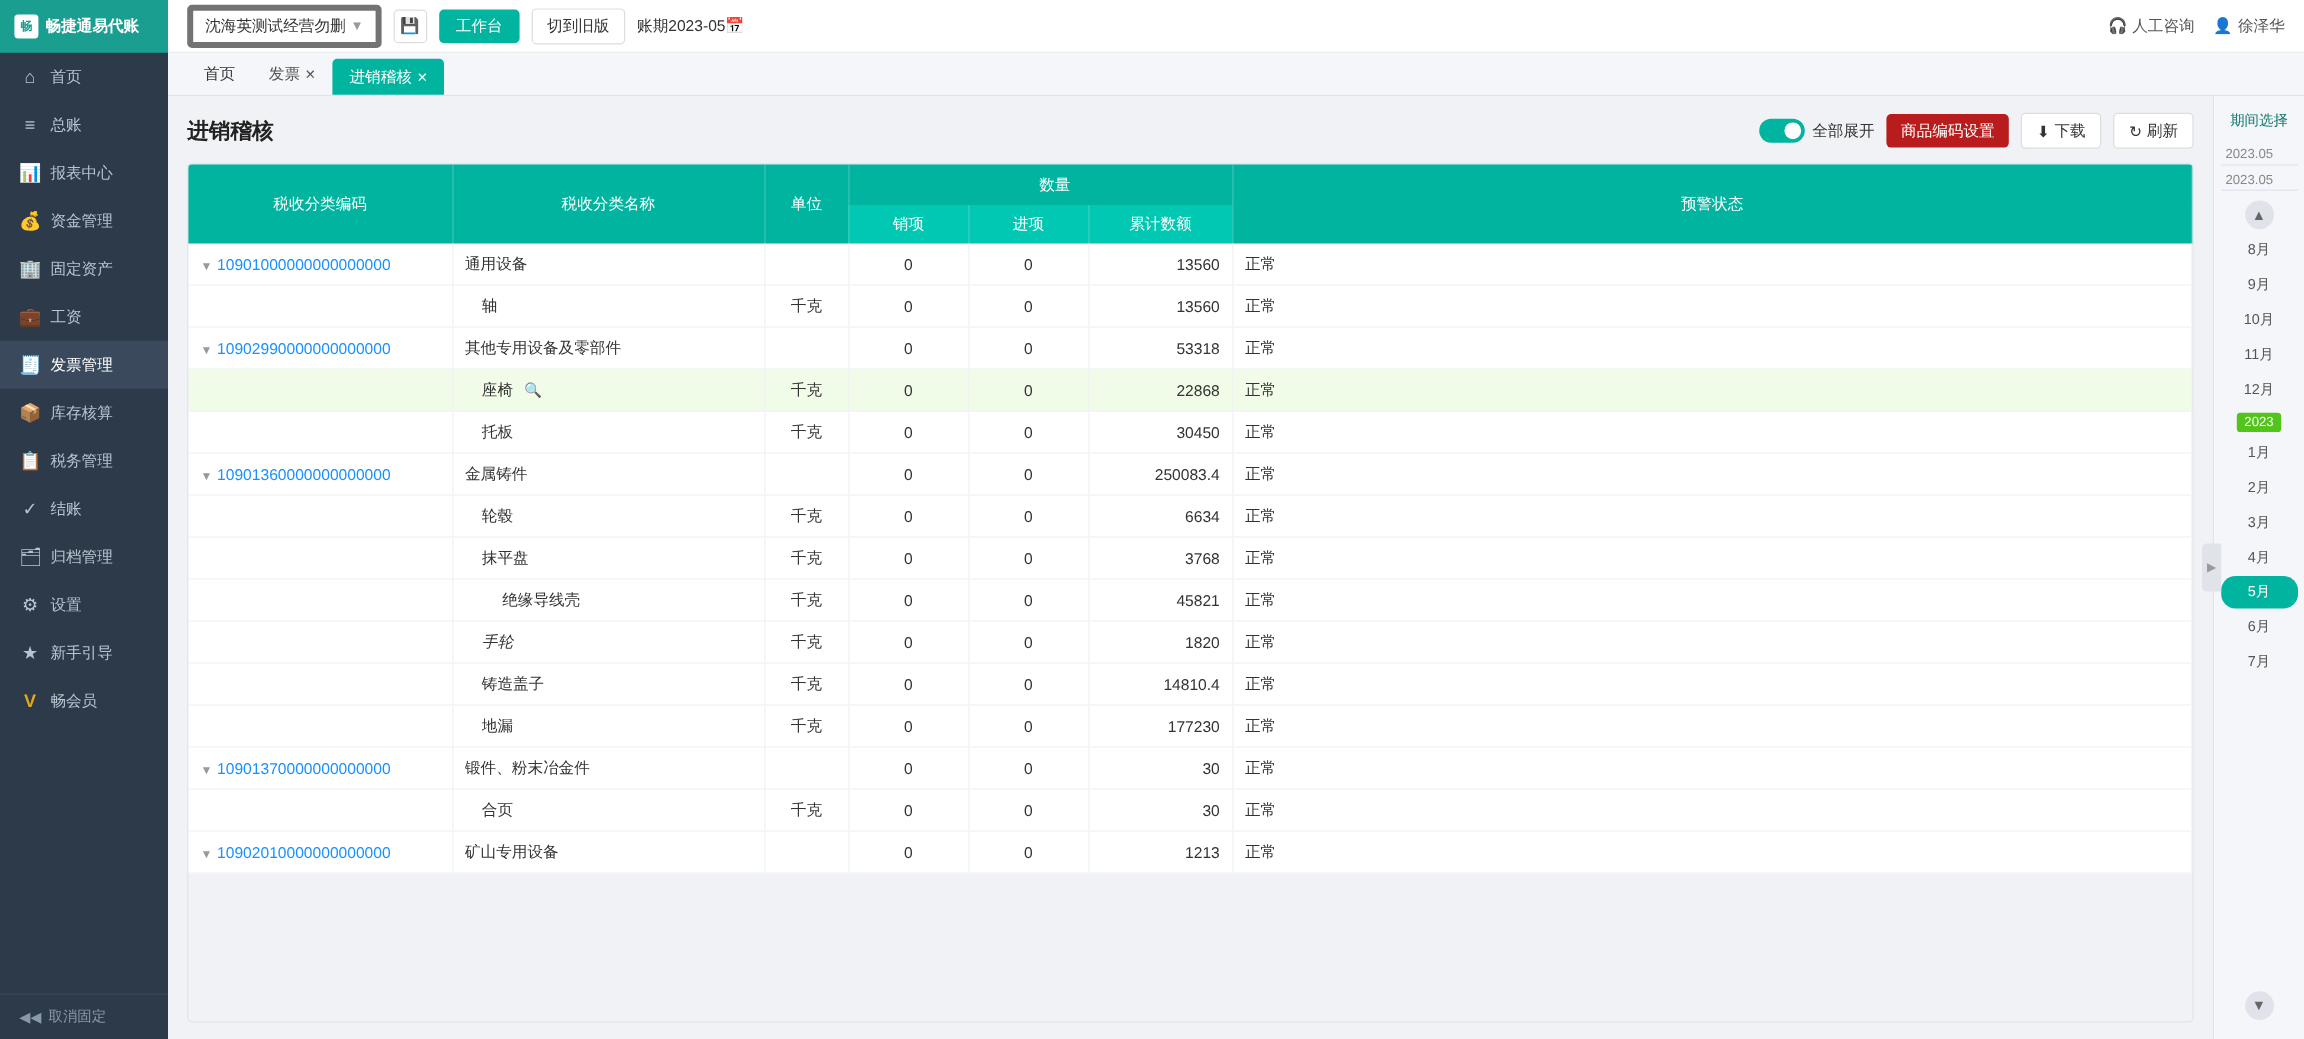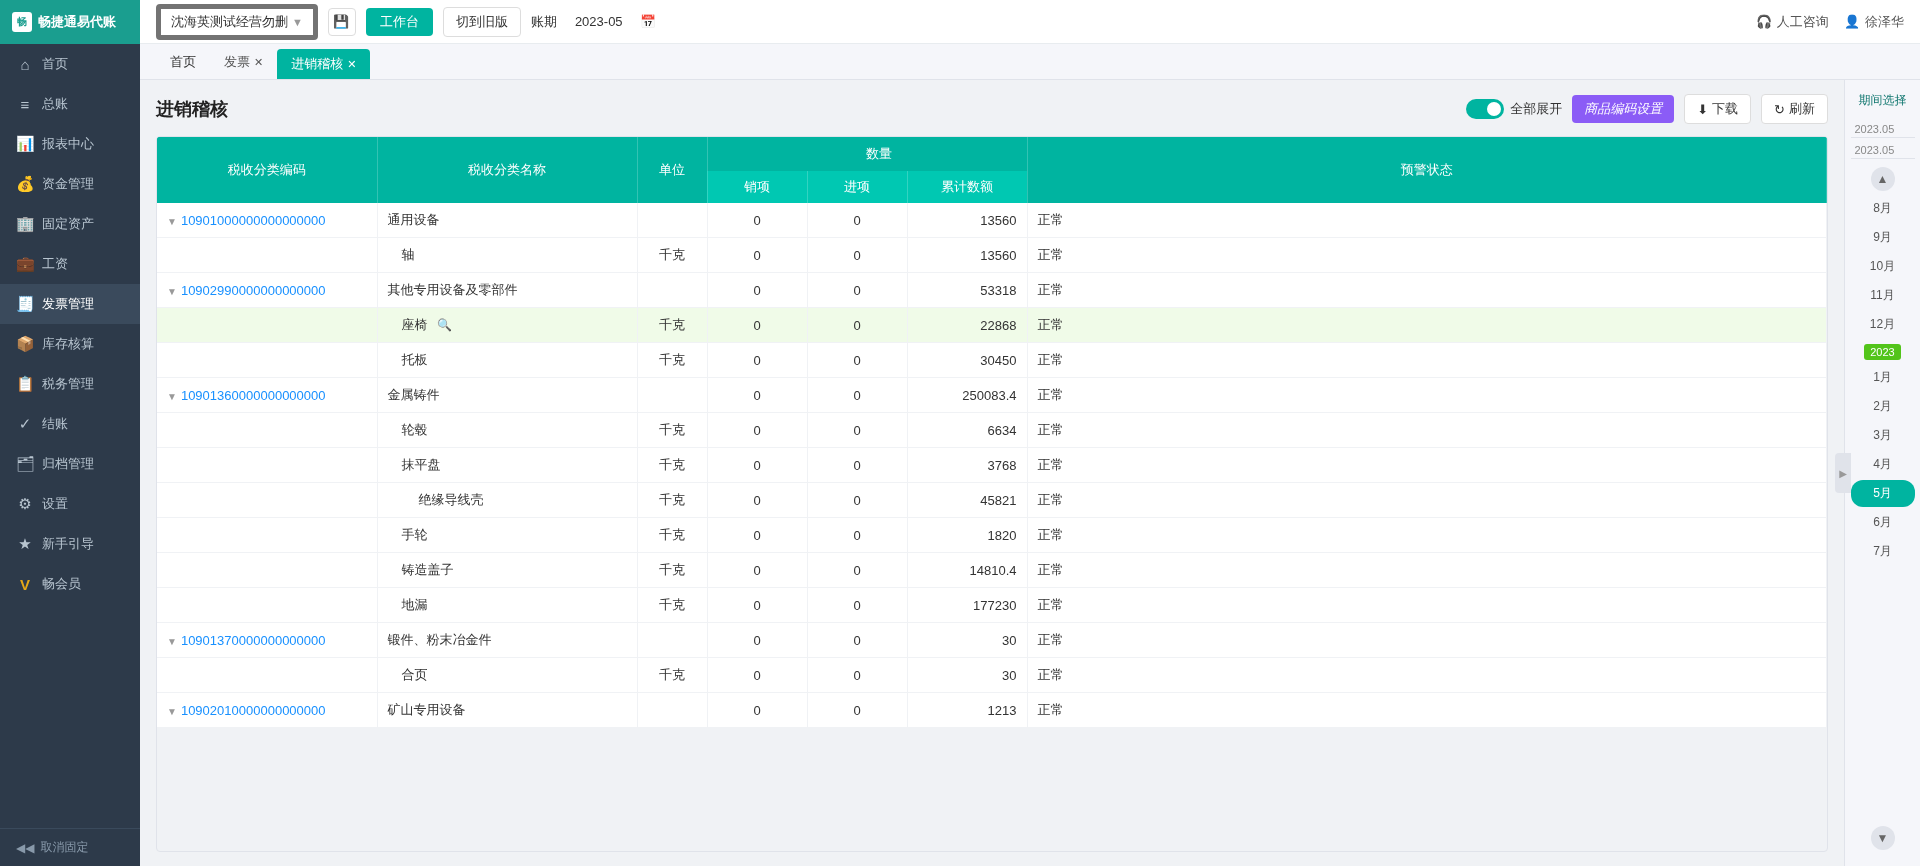--- a/index.html
+++ b/index.html
@@ -111,21 +111,21 @@
       background: white;
       cursor: pointer;
       font-size: 13px;
       color: #333;
     }
     .topbar-period {
       font-size: 13px;
       color: #333;
       display: flex;
       align-items: center;
-      gap: 18px;
+      gap: 0;
     }
     .topbar-right {
       margin-left: auto;
       display: flex;
       align-items: center;
       gap: 16px;
       color: #555;
       font-size: 13px;
     }
     .topbar-right-item { display: flex; align-items: center; gap: 4px; cursor: pointer; }
@@ -208,28 +208,27 @@
       content: '';
       position: absolute;
       right: 3px;
       top: 3px;
       width: 14px;
       height: 14px;
       background: white;
       border-radius: 50%;
     }
     .btn-product-code {
-      background: #8b5cf6;
+      background: #b91c1c;
       color: white;
       border: none;
       border-radius: 4px;
       padding: 5px 12px;
       font-size: 13px;
       cursor: pointer;
-      font-style: italic;
     }
     .btn-download {
       border: 1px solid #ddd;
       background: white;
       border-radius: 4px;
       padding: 5px 12px;
       font-size: 13px;
       cursor: pointer;
       color: #333;
       display: flex;
@@ -613,21 +612,21 @@
                 <td class="indent"></td>
                 <td style="padding-left: 41px;">绝缘导线壳</td>
                 <td class="center">千克</td>
                 <td class="center">0</td>
                 <td class="center">0</td>
                 <td class="right">45821</td>
                 <td>正常</td>
               </tr>
               <tr>
                 <td class="indent"></td>
-                <td style="padding-left: 24px;">手轮</td>
+                <td style="padding-left: 24px; font-style: italic;">手轮</td>
                 <td class="center">千克</td>
                 <td class="center">0</td>
                 <td class="center">0</td>
                 <td class="right">1820</td>
                 <td>正常</td>
               </tr>
               <tr>
                 <td class="indent"></td>
                 <td style="padding-left: 24px;">铸造盖子</td>
                 <td class="center">千克</td>

